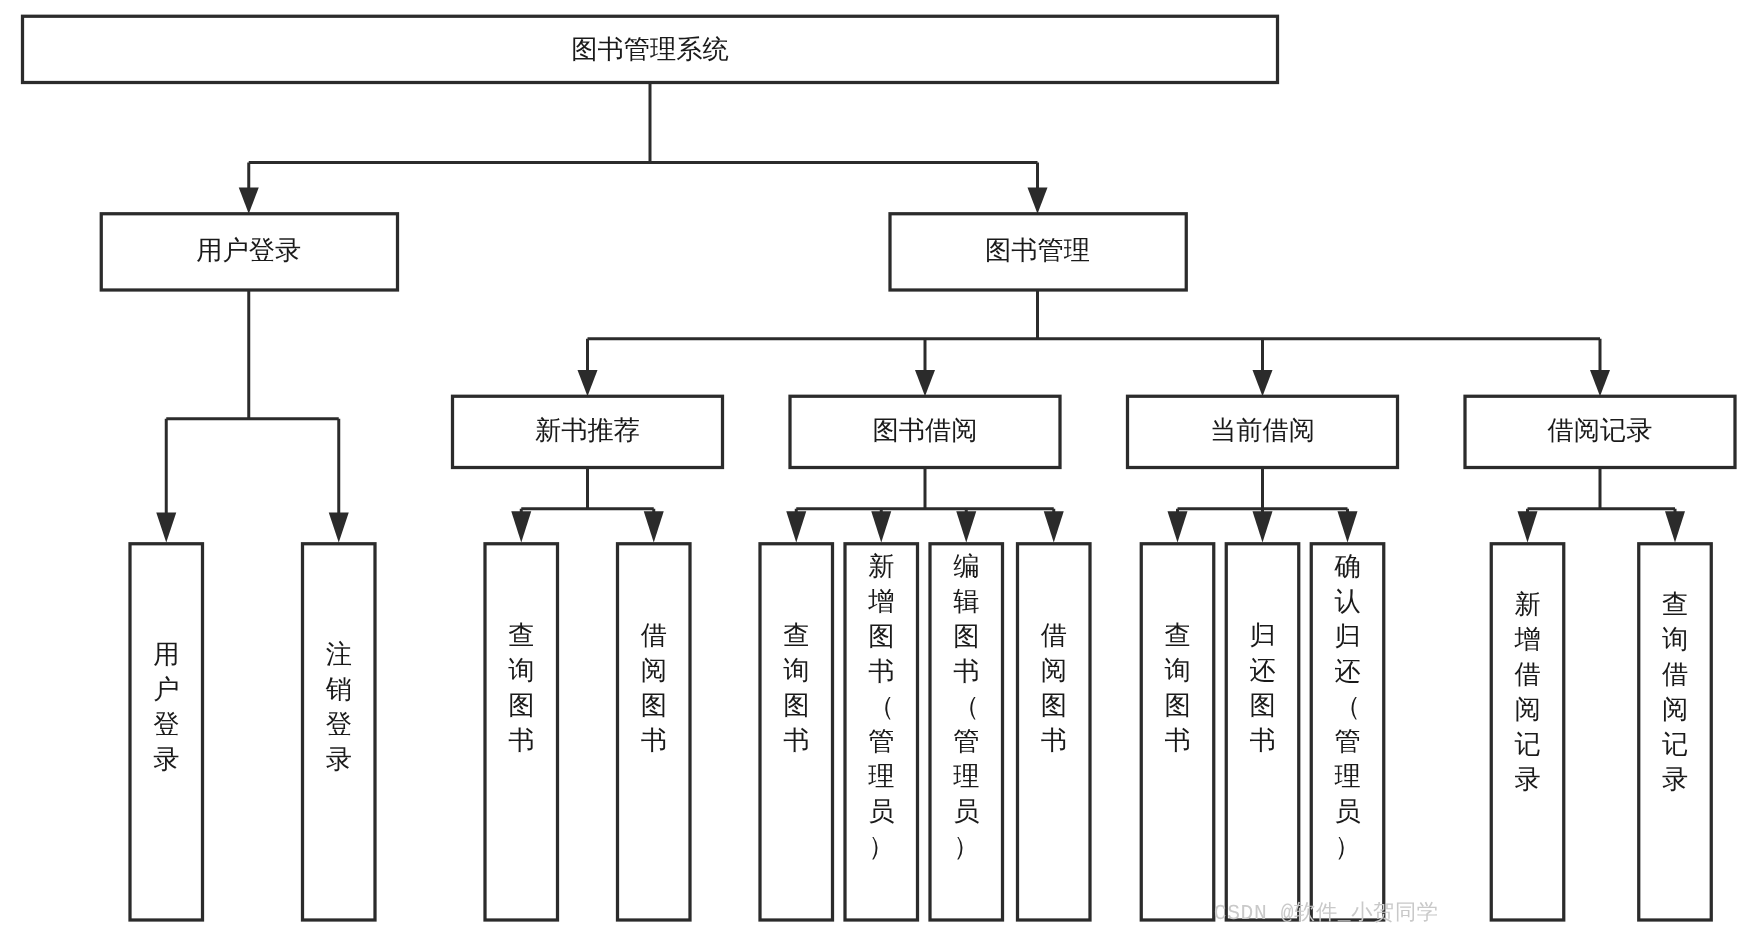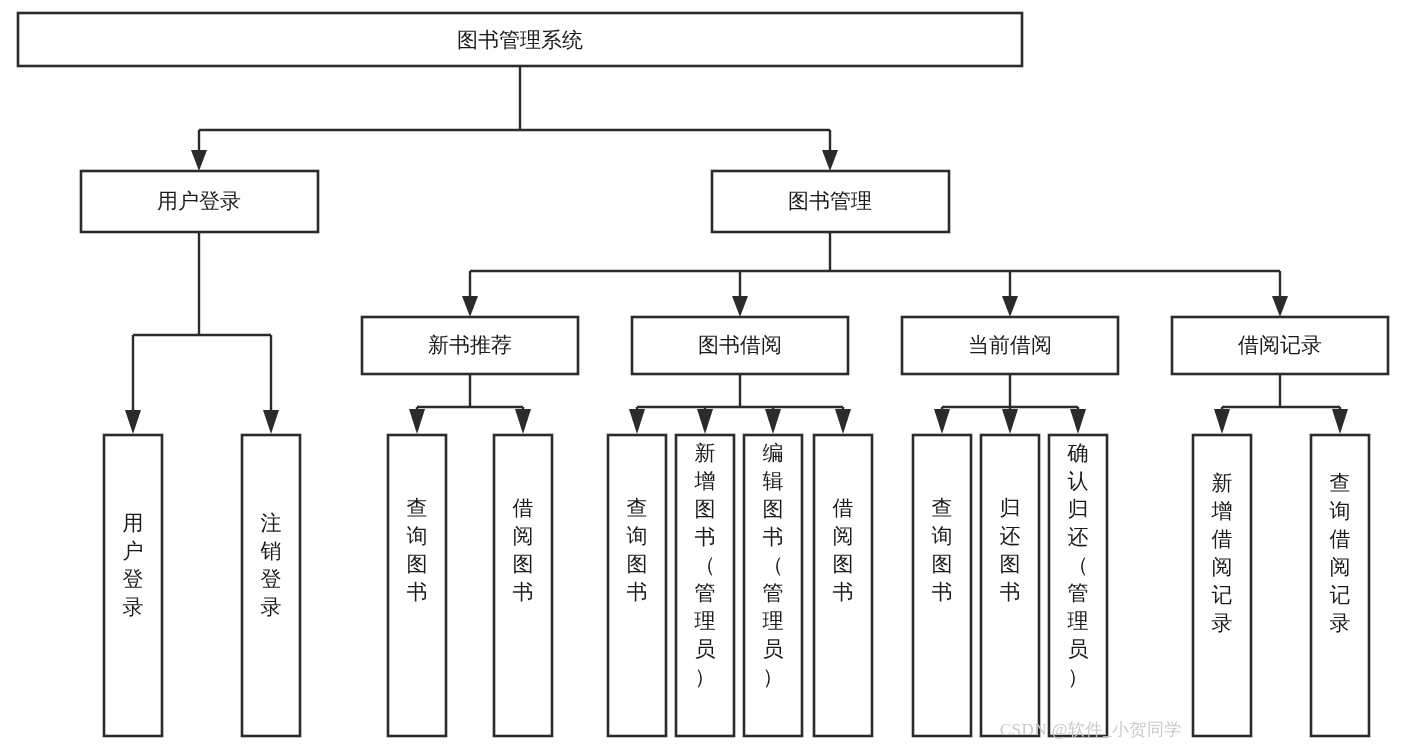--- a/index.html
+++ b/index.html
@@ -11,21 +11,20 @@
     width: 1405px;
     height: 747px;
     font-family: "Liberation Sans", "DejaVu Sans", sans-serif;
     overflow: hidden;
   }
   #diagram-root {
     position: relative;
     width: 1165px;
     height: 747px;
     background: #ffffff;
-    padding-left: 31px;
   }
   svg#flowchart {
     position: absolute;
     left: 0;
     top: 0;
     width: 1405px;
     height: 747px;
     display: block;
   }
   .node-box {
@@ -53,21 +52,21 @@
   .node-label-v {
     font-family: "Liberation Sans", "DejaVu Sans", sans-serif;
     font-size: 21px;
     fill: #1a1a1a;
     text-anchor: middle;
   }
   .watermark {
     position: absolute;
     right: 14px;
     bottom: 6px;
-    font-family: Liberation Serif, serif;
+    font-family: Liberation Mono, monospace;
     font-size: 17px;
     color: #c9c9c9;
     letter-spacing: 0.5px;
     white-space: nowrap;
     pointer-events: none;
     margin-left: 15px;
   }
 </style>
 </head>
 <body>

